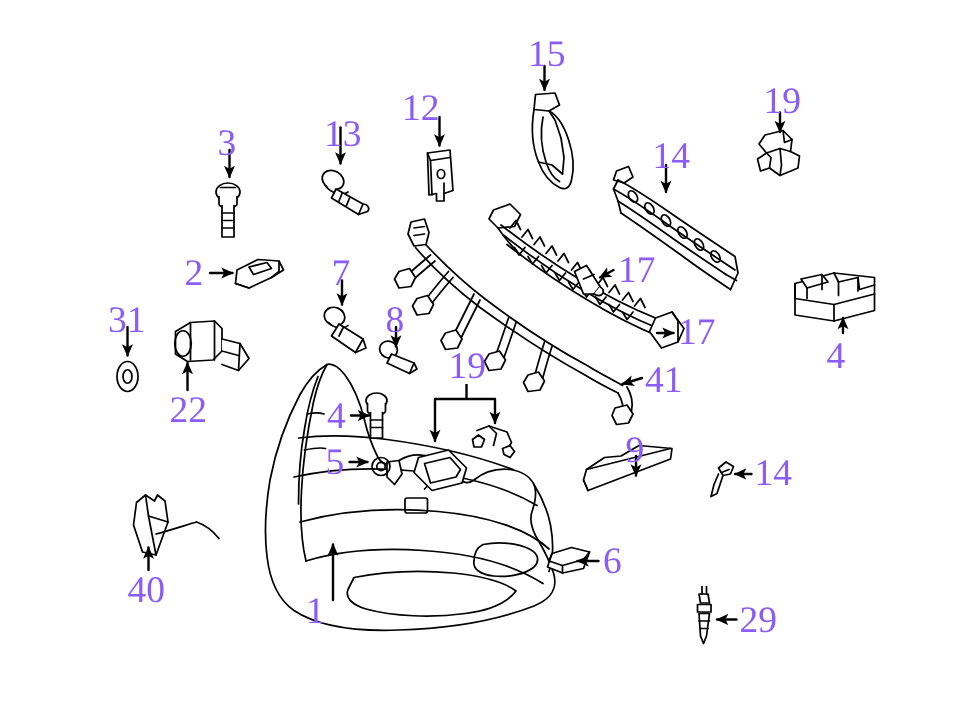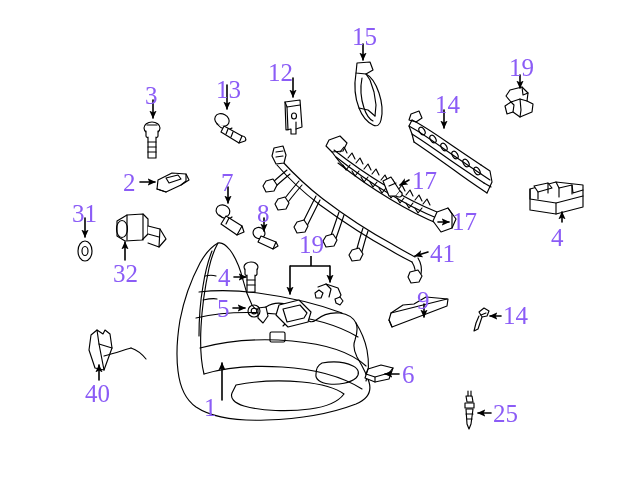--- a/index.html
+++ b/index.html
@@ -425,18 +425,18 @@
 <div class="callout" style="left:452px;top:209px">17</div>
 <div class="callout" style="left:268px;top:60px">12</div>
 <div class="callout" style="left:216px;top:77px">13</div>
 <div class="callout" style="left:412px;top:168px">17</div>
 <div class="callout" style="left:352px;top:24px">15</div>
 <div class="callout" style="left:551px;top:225px">4</div>
 <div class="callout" style="left:435px;top:92px">14</div>
 <div class="callout" style="left:509px;top:55px">19</div>
 <div class="callout" style="left:299px;top:232px">19</div>
 <div class="callout" style="left:85px;top:381px">40</div>
-<div class="callout" style="left:493px;top:401px">25</div>
-<div class="callout" style="left:113px;top:261px">32</div>
+<div class="callout" style="left:493px;top:401px">29</div>
+<div class="callout" style="left:113px;top:261px">22</div>
 <div class="callout" style="left:72px;top:201px">31</div>
 <div class="callout" style="left:430px;top:241px">41</div>
 
 </div>
 
 </body></html>

